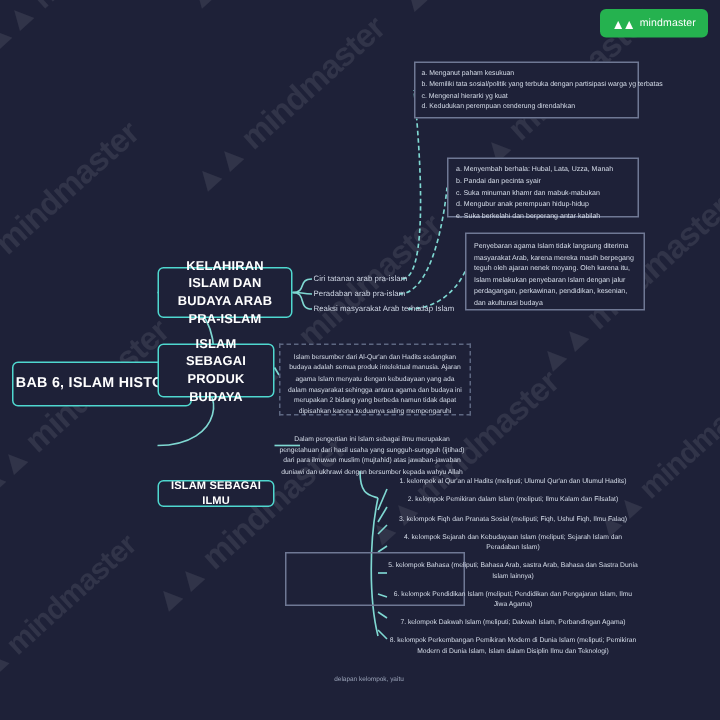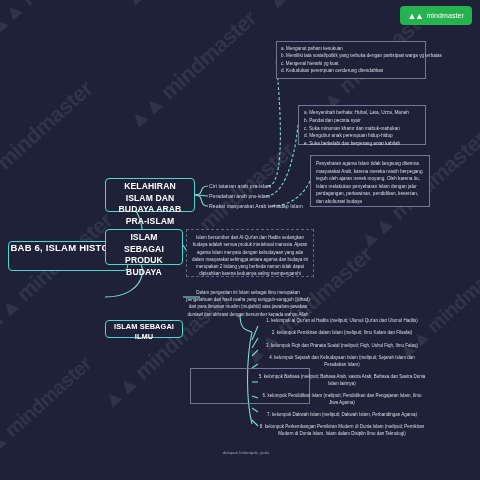--- a/index.html
+++ b/index.html
@@ -29,21 +29,21 @@
   svg.links{position:absolute;left:0;top:0;width:480px;height:480px;overflow:visible;}
 
   
   .node{
     position:absolute;
     border:1.4px solid #4fd8cf;
     border-radius:4px;
     background:#1e2138;
     color:#ffffff;
     font-weight:bold;
-    display:flex;justify-content:center;
+    display:flex;align-items:center;justify-content:center;
     text-align:center;
     box-sizing:border-box;
     line-height:1.35;
   }
   .node.root{
     left:8px;top:241px;width:120px;height:30px;
     font-size:9.5px;letter-spacing:0.2px;
   }
   .node.b1{
     left:105px;top:178px;width:90px;height:34px;

